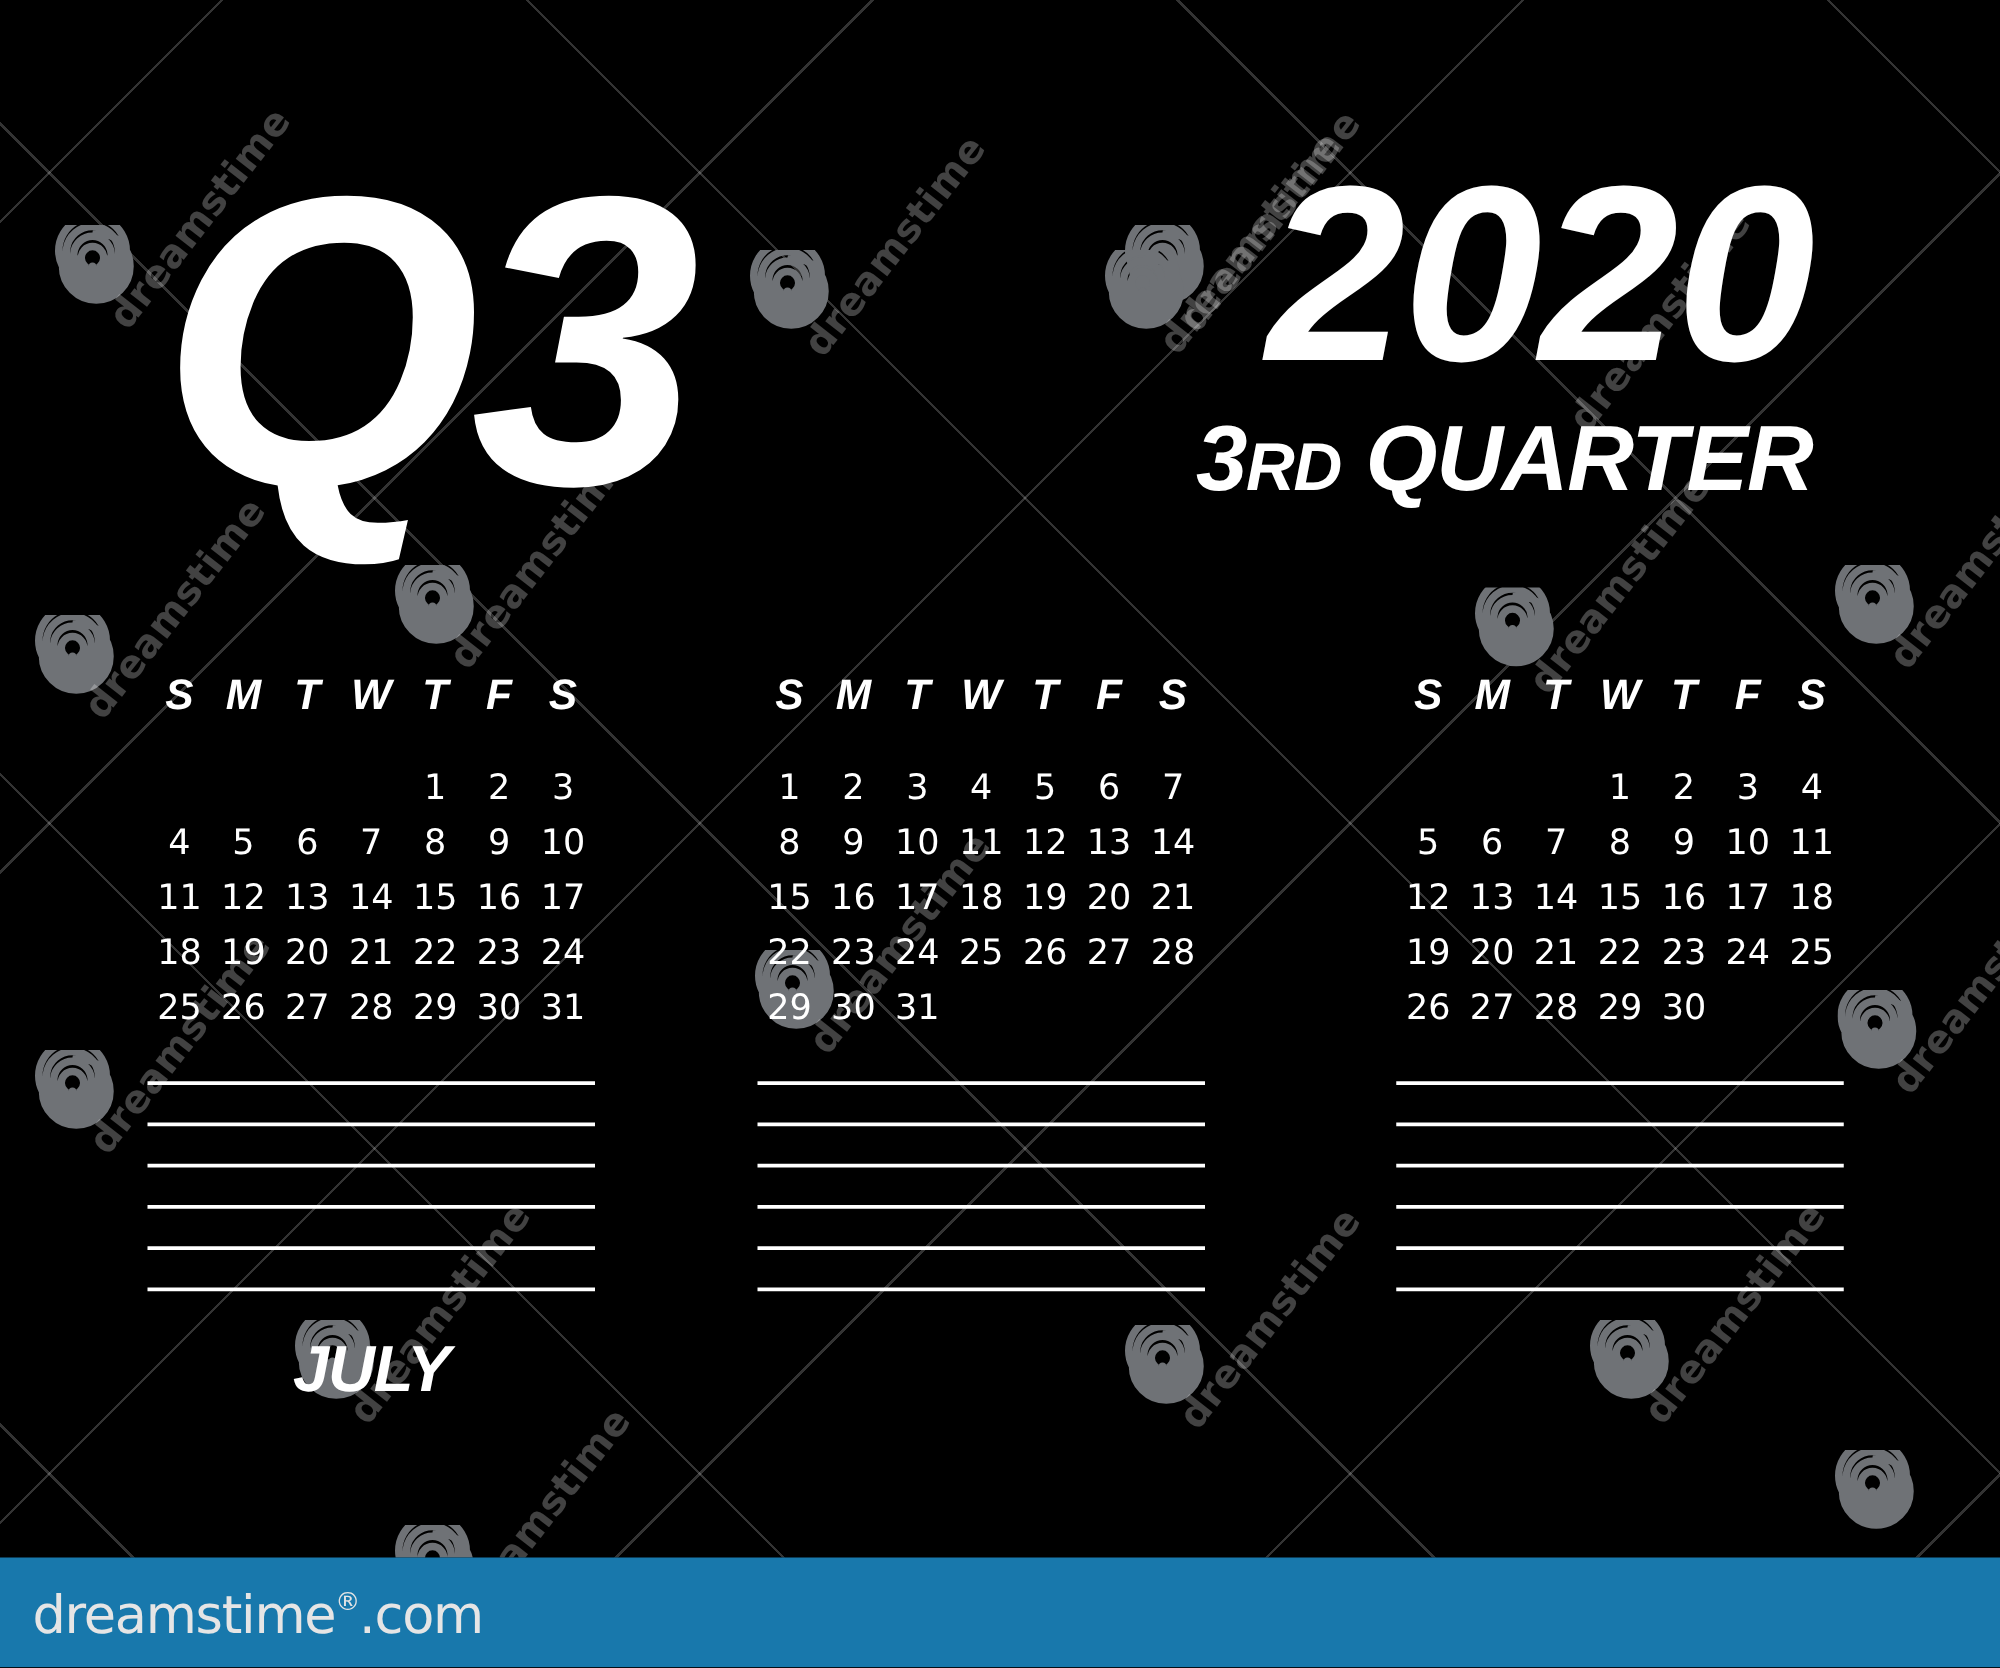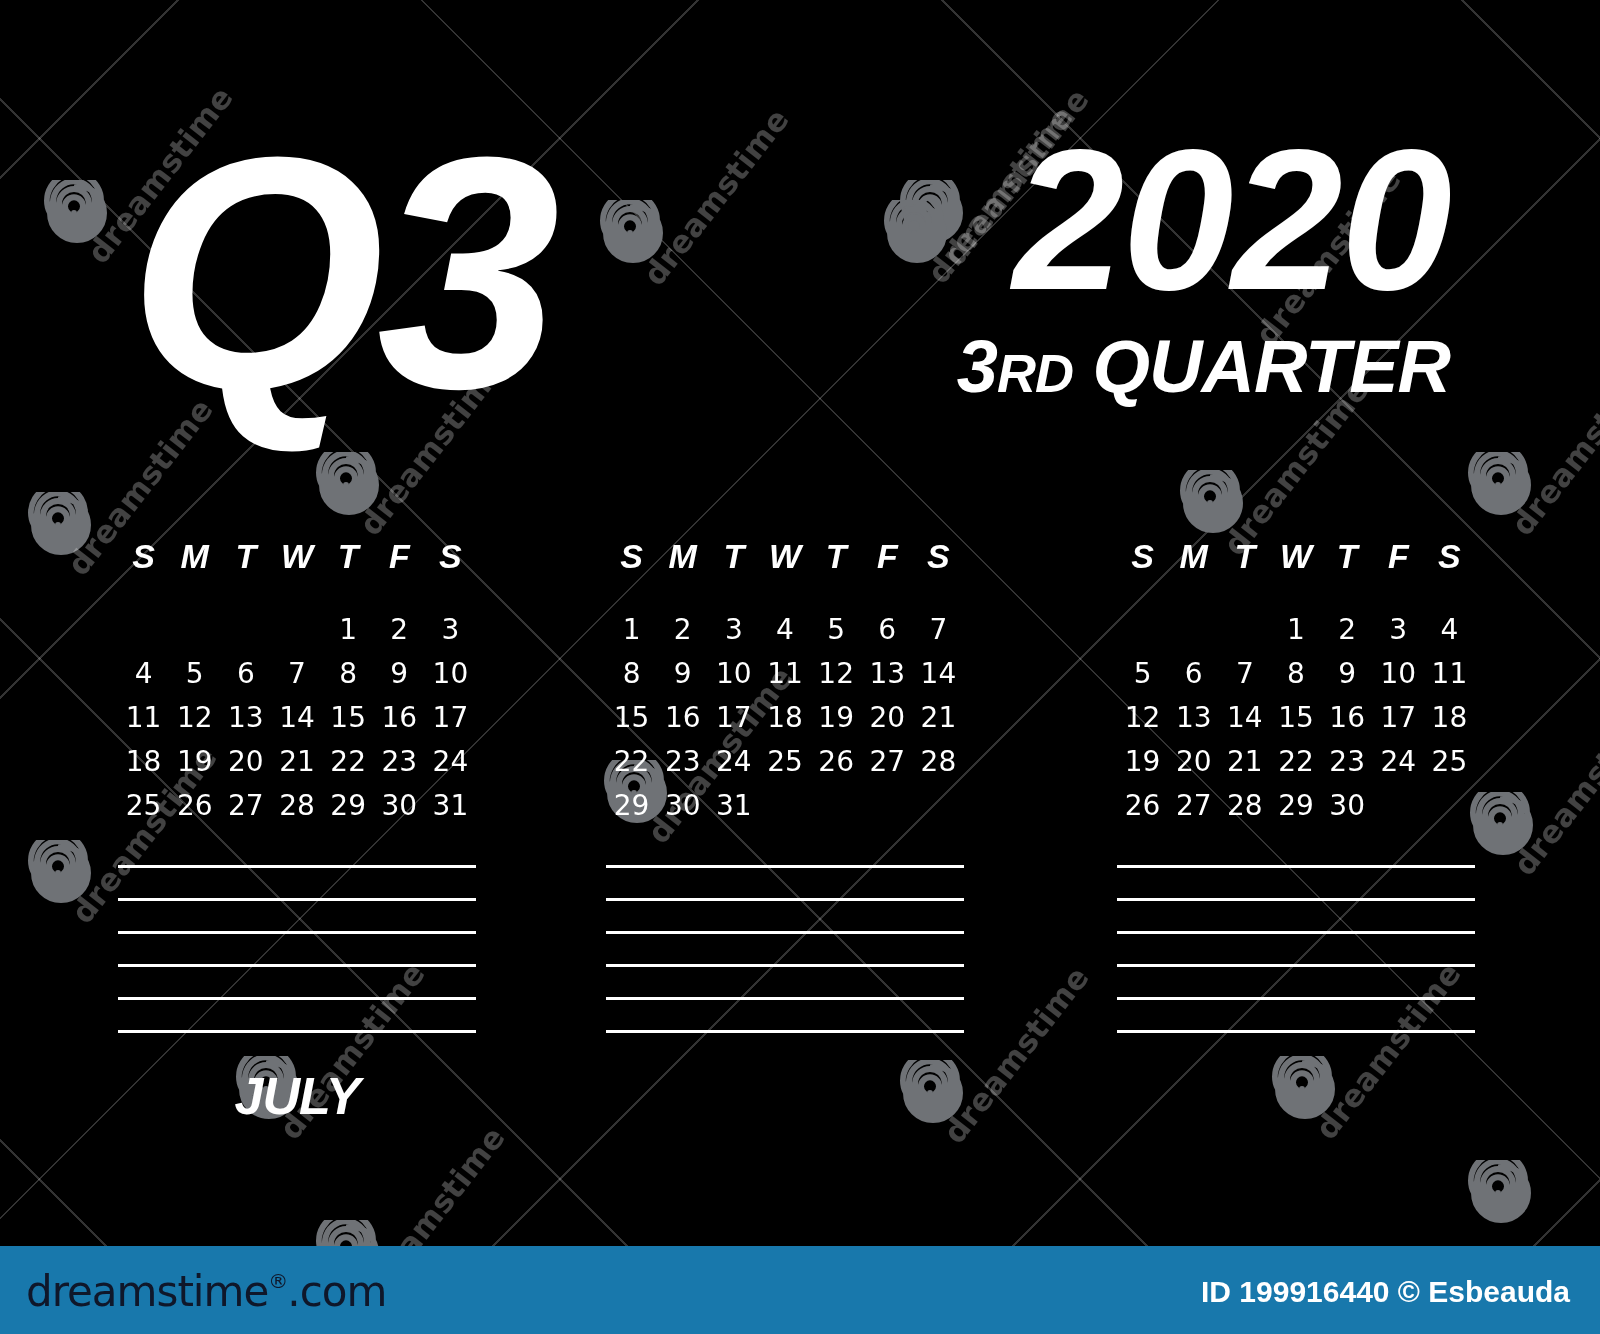--- a/index.html
+++ b/index.html
@@ -180,21 +180,21 @@
     background: #1878ac;
     z-index: 20;
   }
   #dslogo {
     position: absolute;
     left: 26px;
     top: 22px;
     font-family: "DejaVu Sans", sans-serif;
     font-size: 42px;
     line-height: 48px;
-    color: #0f172a;
+    color: #e5e5e5;
     font-weight: 400;
     letter-spacing: -1px;
   }
   #dslogo .reg {
     position: relative;
     top: -18px;
     font-size: 20px;
   }
   #dsid {
     position: absolute;
@@ -509,16 +509,15 @@
           <div class="nline"></div>
           <div class="nline"></div>
           <div class="nline"></div>
           <div class="nline"></div>
         </div>
       </div>
     </div>
 
   <div id="footer">
     <div id="dslogo"><span>dreamstime</span><span class="reg">®</span><span>.com</span></div>
-    <div id="dsid">ID 199916440 © Esbeauda</div>
   </div>
 
 </div>
 
 </body></html>

